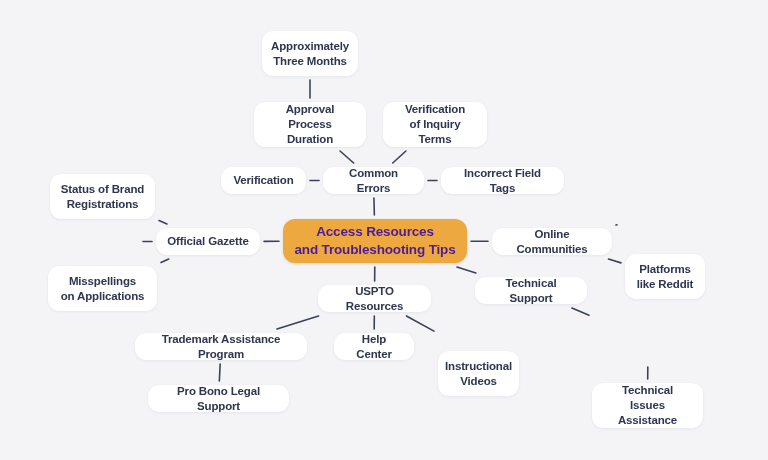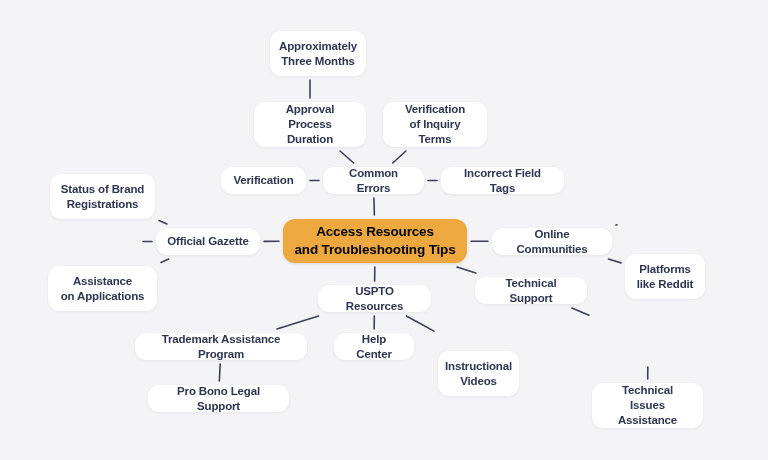--- a/index.html
+++ b/index.html
@@ -41,21 +41,21 @@
     font-size: 11.5px;
     line-height: 15px;
     letter-spacing: -0.15px;
     box-shadow: 0 1px 3px rgba(60, 66, 95, 0.07), 0 0 1px rgba(60, 66, 95, 0.05);
     padding: 4px 10px;
     z-index: 2;
     white-space: pre-line;
   }
   .node.root {
     background: #eda83f;
-    color: #000000;
+    color: #4c1d95;
     font-size: 13.5px;
     line-height: 18px;
     border-radius: 12px;
     box-shadow: 0 1px 3px rgba(120, 85, 20, 0.18);
   }
 </style>
 </head>
 <body>
 
 <div id="canvas">
@@ -77,33 +77,33 @@
       <line x1="571.95" y1="308" x2="589" y2="315.28632478632477" stroke="#3b4257" stroke-width="1.6" stroke-linecap="round"></line>
       <line x1="647.7961538461539" y1="367" x2="647.7038461538461" y2="379" stroke="#3b4257" stroke-width="1.6" stroke-linecap="round"></line>
       <line x1="374.7739130434783" y1="267" x2="374.6521739130435" y2="281" stroke="#3b4257" stroke-width="1.6" stroke-linecap="round"></line>
       <line x1="318.5364583333333" y1="316" x2="276.9635416666667" y2="329" stroke="#3b4257" stroke-width="1.6" stroke-linecap="round"></line>
       <line x1="374.3177083333333" y1="316" x2="374.1822916666667" y2="329" stroke="#3b4257" stroke-width="1.6" stroke-linecap="round"></line>
       <line x1="406.4298245614035" y1="316" x2="434" y2="331.1105769230769" stroke="#3b4257" stroke-width="1.6" stroke-linecap="round"></line>
       <line x1="220.15865384615384" y1="364" x2="219.34134615384616" y2="381" stroke="#3b4257" stroke-width="1.6" stroke-linecap="round"></line>
     </svg>
 <div class="node root" style="left: 283px; top: 219px; width: 184px; height: 44px;">Access Resources
 and Troubleshooting Tips</div>
-    <div class="node" style="left: 270px; top: 31px; width: 96px; height: 45px;">Approximately
+    <div class="node" style="left: 262px; top: 31px; width: 96px; height: 45px;">Approximately
 Three Months</div>
     <div class="node" style="left: 254px; top: 102px; width: 112px; height: 45px;">Approval Process
 Duration</div>
     <div class="node" style="left: 383px; top: 102px; width: 104px; height: 45px;">Verification
 of Inquiry Terms</div>
     <div class="node" style="left: 221px; top: 167px; width: 85px; height: 27px;">Verification</div>
     <div class="node" style="left: 323px; top: 167px; width: 101px; height: 27px;">Common Errors</div>
     <div class="node" style="left: 441px; top: 167px; width: 123px; height: 27px;">Incorrect Field Tags</div>
     <div class="node" style="left: 50px; top: 174px; width: 105px; height: 45px;">Status of Brand
 Registrations</div>
     <div class="node" style="left: 156px; top: 228px; width: 104px; height: 27px;">Official Gazette</div>
-    <div class="node" style="left: 48px; top: 266px; width: 109px; height: 45px;">Assistance
+    <div class="node" style="left: 48px; top: 266px; width: 109px; height: 45px;">Misspellings
 on Applications</div>
     <div class="node" style="left: 492px; top: 228px; width: 120px; height: 27px;">Online Communities</div>
     <div class="node" style="left: 625px; top: 254px; width: 80px; height: 45px;">Platforms
 like Reddit</div>
     <div class="node" style="left: 475px; top: 277px; width: 112px; height: 27px;">Technical Support</div>
     <div class="node" style="left: 592px; top: 383px; width: 111px; height: 45px;">Technical
 Issues Assistance</div>
     <div class="node" style="left: 318px; top: 285px; width: 113px; height: 27px;">USPTO Resources</div>
     <div class="node" style="left: 135px; top: 333px; width: 172px; height: 27px;">Trademark Assistance Program</div>
     <div class="node" style="left: 334px; top: 333px; width: 80px; height: 27px;">Help Center</div>

